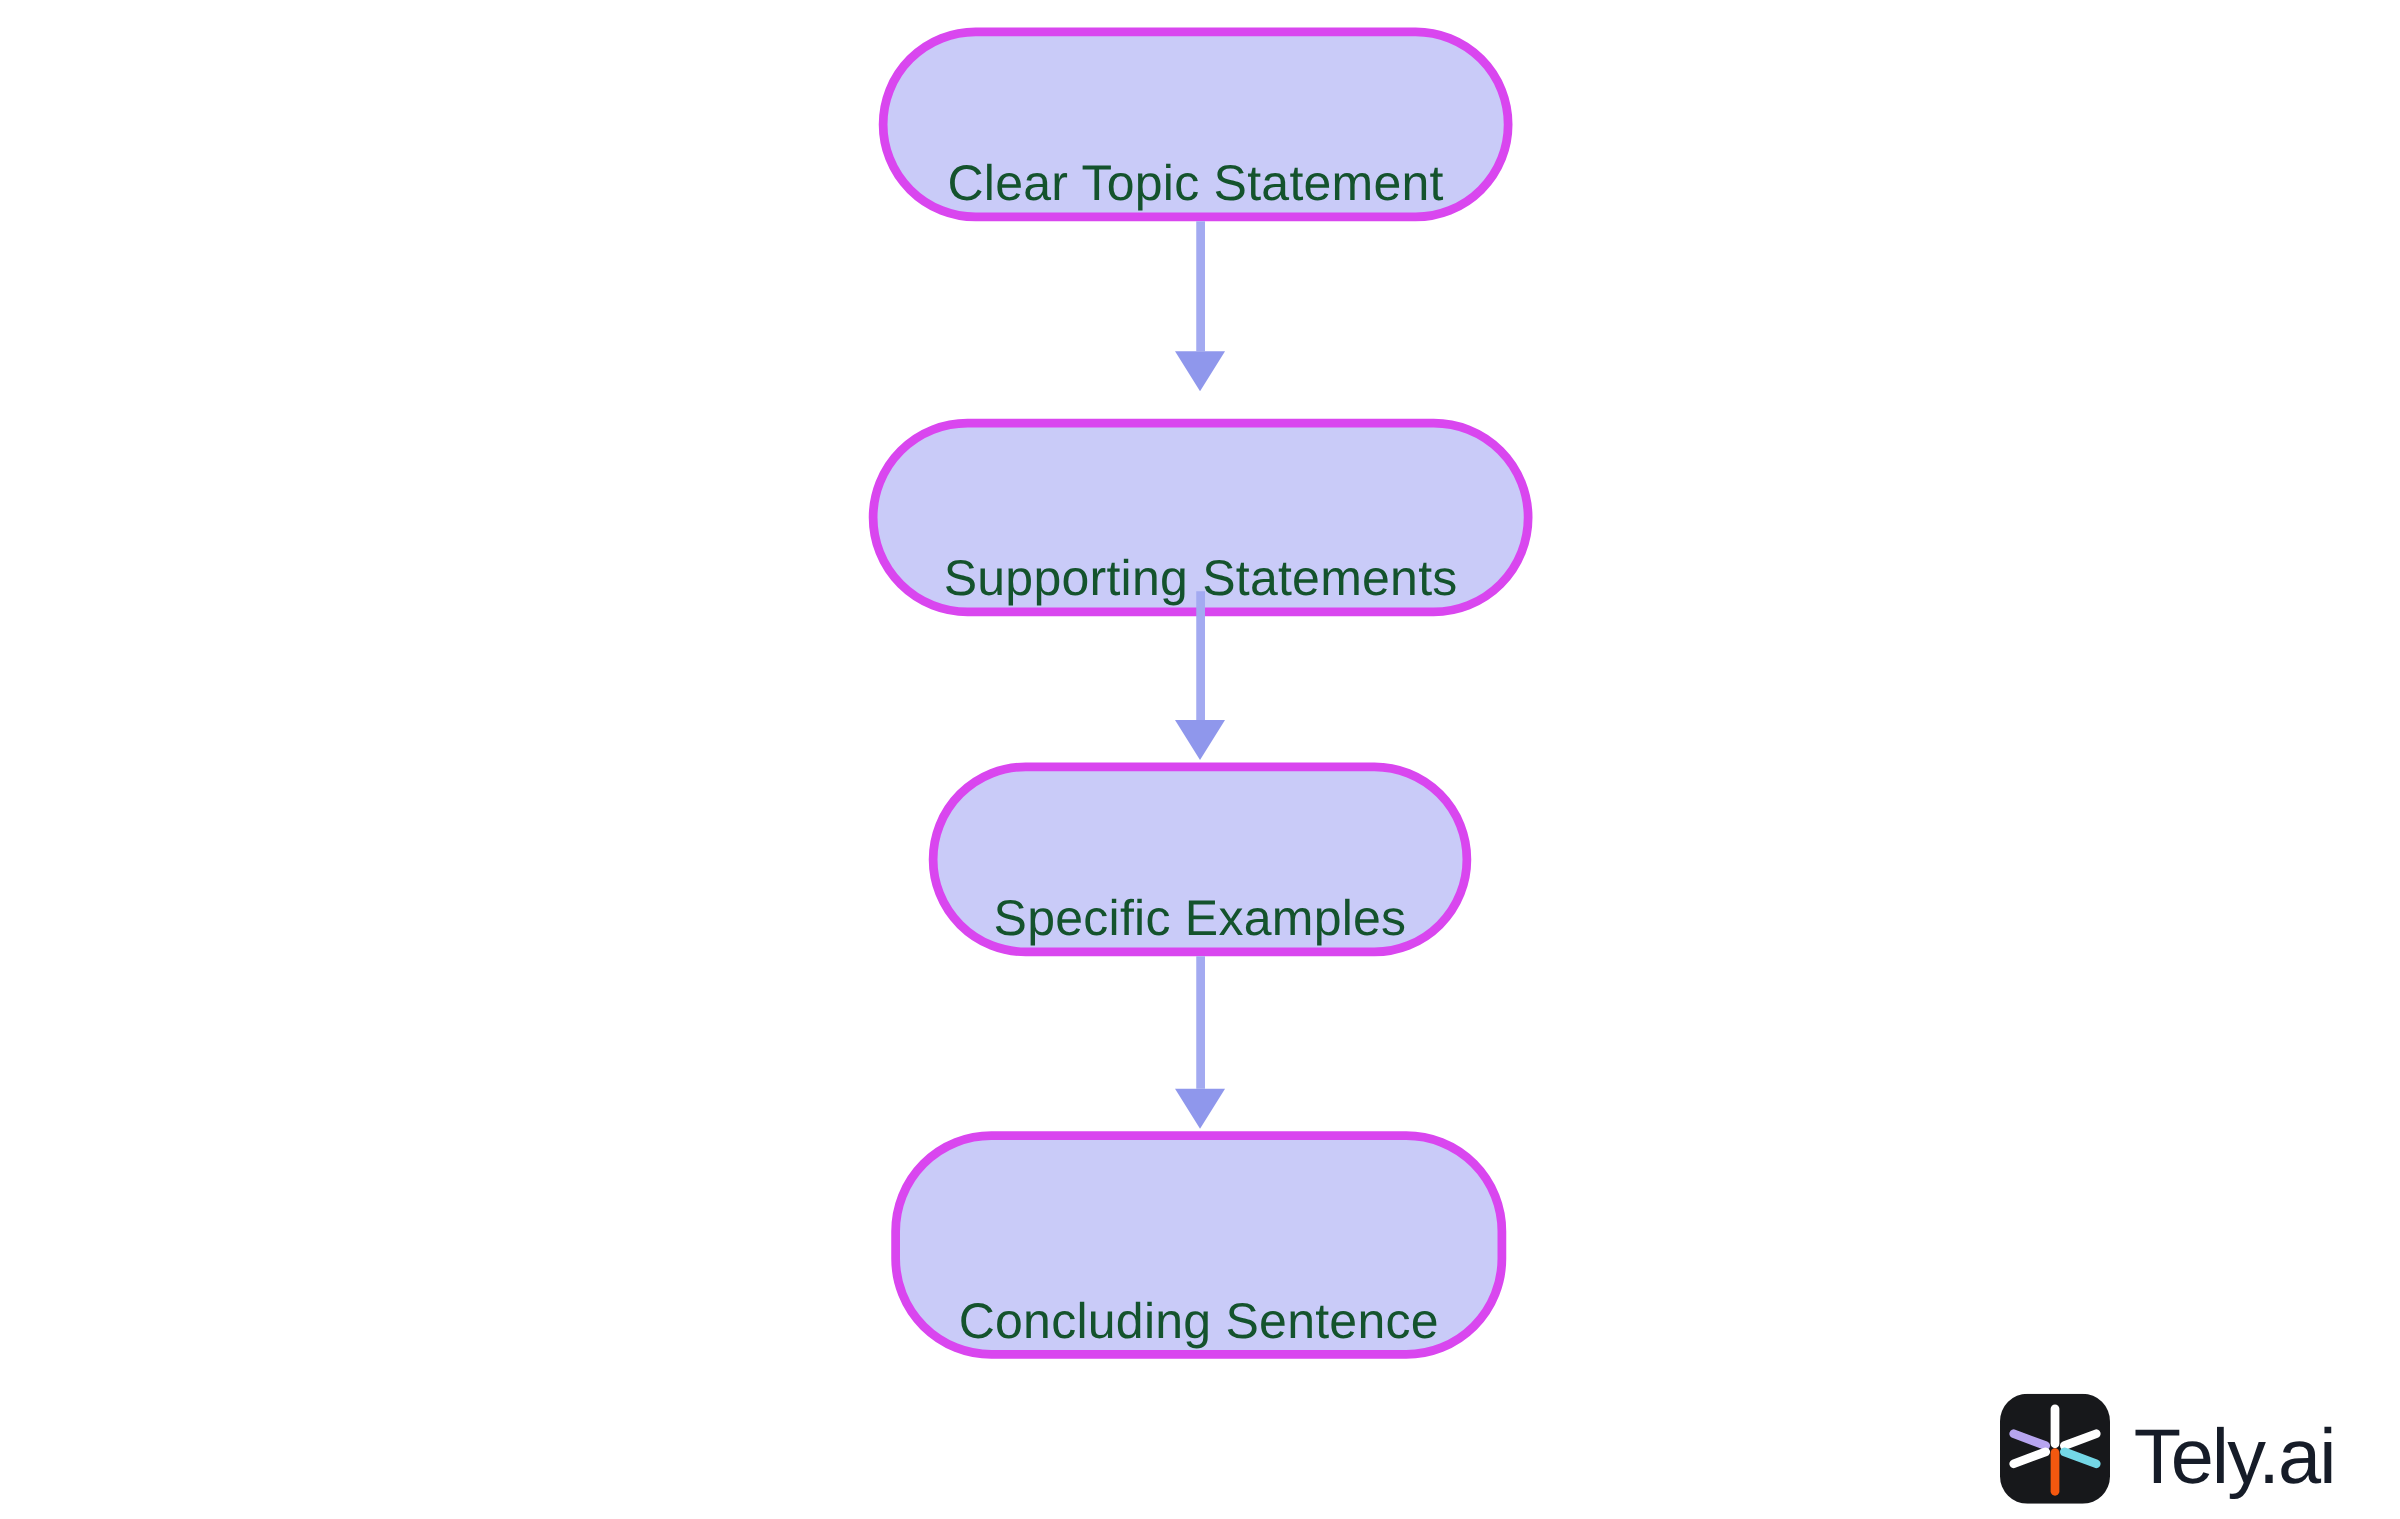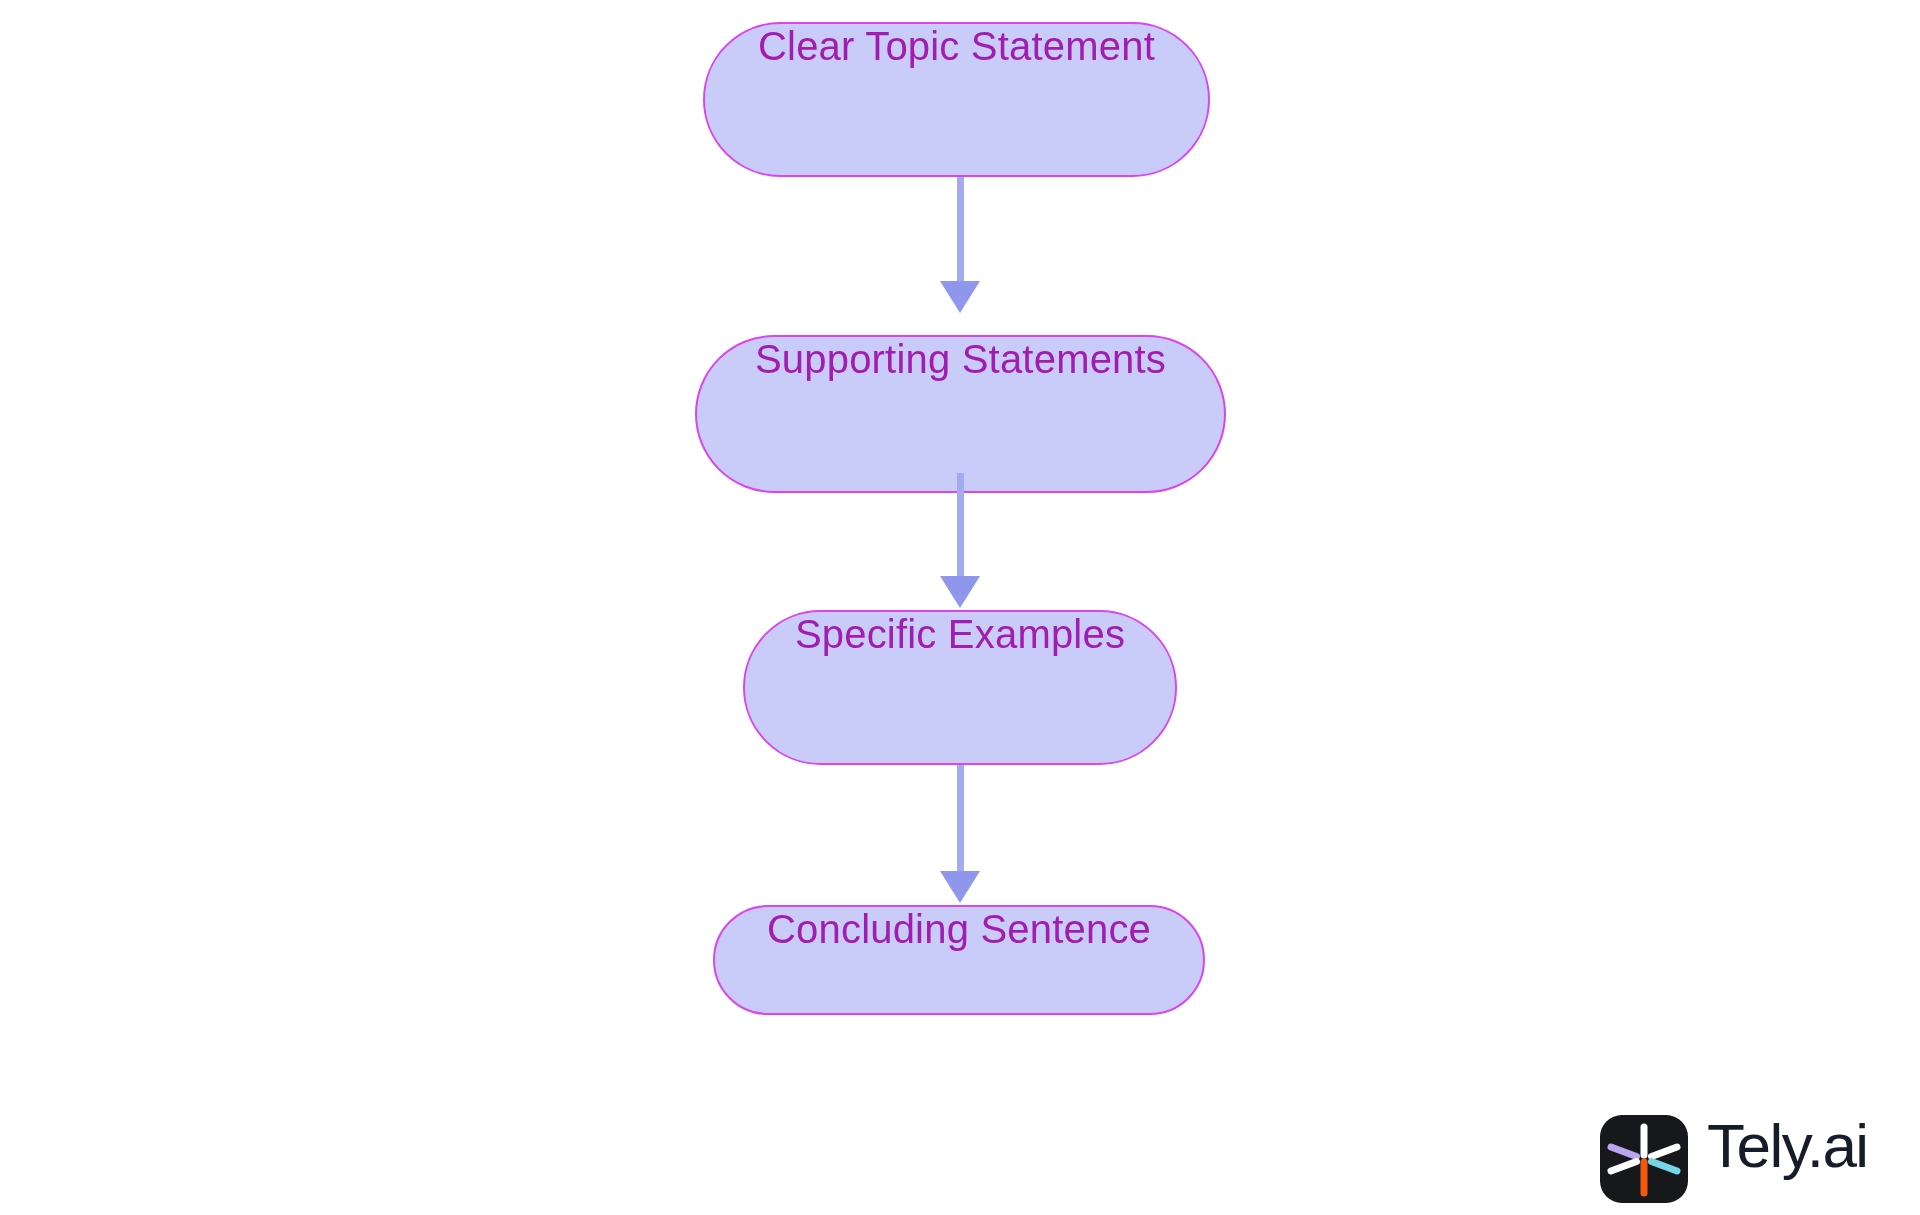--- a/index.html
+++ b/index.html
@@ -14,35 +14,35 @@
     height: 1215px;
     background: #ffffff;
     overflow: hidden;
   }
 
   
   .node {
     position: absolute;
     box-sizing: border-box;
     background: #c9cbf8;
-    border: 2px solid #d946ef;
+    border: 7px solid #d946ef;
     border-radius: 80px;
     display: flex;
-    align-items: flex-start;
+    align-items: flex-end;
     justify-content: center;
-    color: #a21caf;
+    color: #14532d;
     font-size: 40px;
     font-weight: 400;
     letter-spacing: 0.2px;
     white-space: nowrap;
   }
   .node-1 { left: 703px; top: 22px;  width: 507px; height: 155px; }
   .node-2 { left: 695px; top: 315px; width: 531px; height: 158px; margin-top: 20px; }
   .node-3 { left: 743px; top: 610px; width: 434px; height: 155px; }
-  .node-4 { left: 713px; top: 905px; width: 492px; height: 110px; }
+  .node-4 { left: 713px; top: 905px; width: 492px; height: 182px; }
 
   
   .arrow {
     position: absolute;
     left: 940px;
     width: 40px;
     display: flex;
     flex-direction: column;
     align-items: center;
   }
@@ -62,21 +62,21 @@
   .arrow-2 { top: 473px; height: 135px; }
   .arrow-3 { top: 765px; height: 138px; }
 
   
   .brand {
     position: absolute;
     left: 1600px;
     top: 1115px;
     height: 88px;
     display: flex;
-    align-items: flex-start;
+    align-items: flex-end;
     gap: 19px;
   }
   .brand-icon {
     width: 88px;
     height: 88px;
     display: block;
   }
   .brand-text {
     font-size: 62px;
     font-weight: 500;

